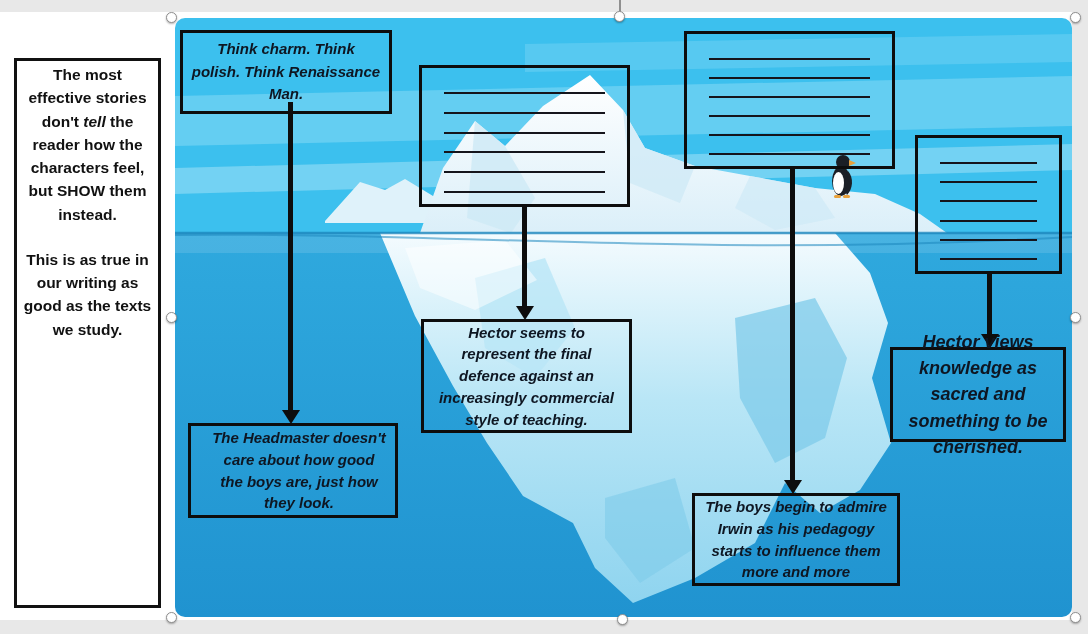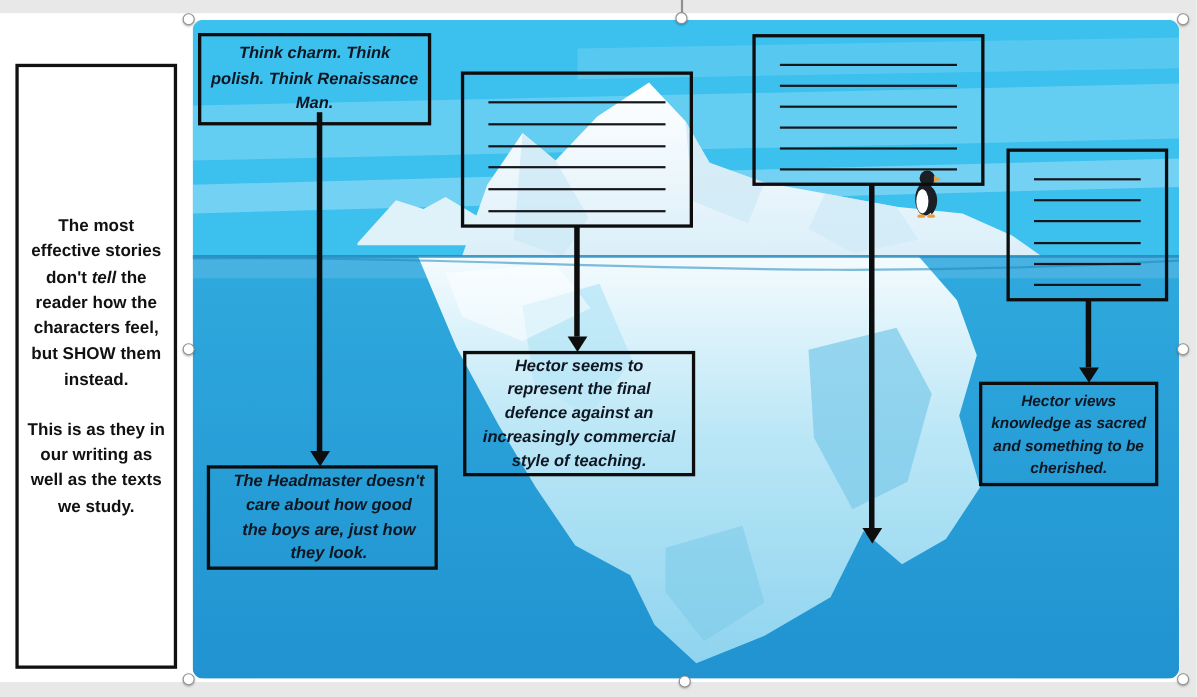--- a/index.html
+++ b/index.html
@@ -4,35 +4,35 @@
 <style>
   html,body{margin:0;padding:0;}
   body{font-family:"Liberation Sans",sans-serif;}
   .stage{position:relative;width:1088px;height:634px;background:#e8e8e8;overflow:hidden;}
   .slide{position:absolute;left:0;top:12px;width:1072px;height:608px;background:#ffffff;}
   .picture{position:absolute;left:175px;top:18px;width:897px;height:599px;border-radius:10px;overflow:hidden;}
   .picture svg{display:block;}
 
   
   .instruction{position:absolute;left:14px;top:58px;width:147px;height:550px;background:#ffffff;
-    border:3px solid #111;box-sizing:border-box;display:flex;flex-direction:column;justify-content:center;
-    text-align:center;font-weight:bold;font-size:15.5px;line-height:1.5;color:#111;padding:16px 5px;}
+    border:3px solid #111;box-sizing:border-box;display:flex;flex-direction:column;justify-content:flex-start;
+    text-align:center;font-weight:bold;font-size:15.5px;line-height:1.5;color:#111;padding:2px 5px;}
   .instruction p{margin:0 0 22px 0;}
   .instruction p:last-child{margin-bottom:0;}
   .it{font-style:italic;}
 
   
   .obox{position:absolute;border:3px solid #0d0d0d;box-sizing:border-box;background:transparent;
     display:flex;flex-direction:column;justify-content:center;text-align:center;
     font-weight:bold;font-style:italic;color:#0e1622;padding:2px 8px;}
   .box-think{left:180px;top:30px;width:212px;height:84px;font-size:15px;line-height:1.5;}
   .box-headmaster{left:188px;top:423px;width:210px;height:95px;font-size:15px;line-height:1.45;padding-left:20px;}
   .box-hector-defence{left:421px;top:319px;width:211px;height:114px;font-size:15px;line-height:1.45;}
   .box-irwin{left:692px;top:493px;width:208px;height:93px;font-size:15px;line-height:1.45;}
-  .box-hector-knowledge{left:890px;top:347px;width:163px;height:95px;font-size:14px;line-height:1.45;}
+  .box-hector-knowledge{left:890px;top:347px;width:176px;height:95px;font-size:18px;line-height:1.45;}
 
   
   .qbox{position:absolute;border:3px solid #0d0d0d;box-sizing:border-box;background:transparent;
     display:flex;flex-direction:column;justify-content:space-between;padding:24px 22px 11px 22px;}
   .qbox-a{left:419px;top:65px;width:211px;height:142px;}
   .qbox-b{left:684px;top:31px;width:211px;height:138px;}
   .qbox-c{left:915px;top:135px;width:147px;height:139px;}
   .qline{height:2px;background:#15151c;}
 
   
@@ -109,21 +109,21 @@
         <path d="M21,9 L28,12 L21,15 Z" fill="#e8a13c"></path>
         <path d="M20,20 C26,27 25,38 19,44 L17,40 C21,34 21,26 18,22 Z" fill="#1b1f26"></path>
         <rect x="6" y="44" width="7" height="3" rx="1.5" fill="#e8a13c"></rect>
         <rect x="15" y="44" width="7" height="3" rx="1.5" fill="#e8a13c"></rect>
       </g>
     </svg>
   </div>
 
   <div class="instruction">
     <p><span>The most effective stories don't </span><span class="it">tell</span><span> the reader how the characters feel, but SHOW them instead.</span></p>
-    <p><span>This is as they in our writing as well as the texts we study.</span></p>
+    <p><span>This is as true in our writing as good as the texts we study.</span></p>
   </div>
 
   <div class="obox box-think">
     <span>Think charm. Think polish. Think Renaissance Man.</span>
   </div>
 
   <div class="qbox qbox-a">
     <div class="qline"></div>
     <div class="qline"></div>
     <div class="qline"></div>
@@ -160,20 +160,23 @@
   <div class="arrow arrow-4">
       <div class="head"></div>
     </div>
 
   <div class="obox box-headmaster">
     <span>The Headmaster doesn't care about how good the boys are, just how they look.</span>
   </div>
   <div class="obox box-hector-defence">
     <span>Hector seems to represent the final defence against an increasingly commercial style of teaching.</span>
   </div>
+  <div class="obox box-irwin">
+    <span>The boys begin to admire Irwin as his pedagogy starts to influence them more and more</span>
+  </div>
   <div class="obox box-hector-knowledge">
     <span>Hector views knowledge as sacred and something to be cherished.</span>
   </div>
 
   <div class="rot-stem"></div>
   <div class="handle h-tl"></div>
   <div class="handle h-tc"></div>
   <div class="handle h-tr"></div>
   <div class="handle h-ml"></div>
   <div class="handle h-mr"></div>

